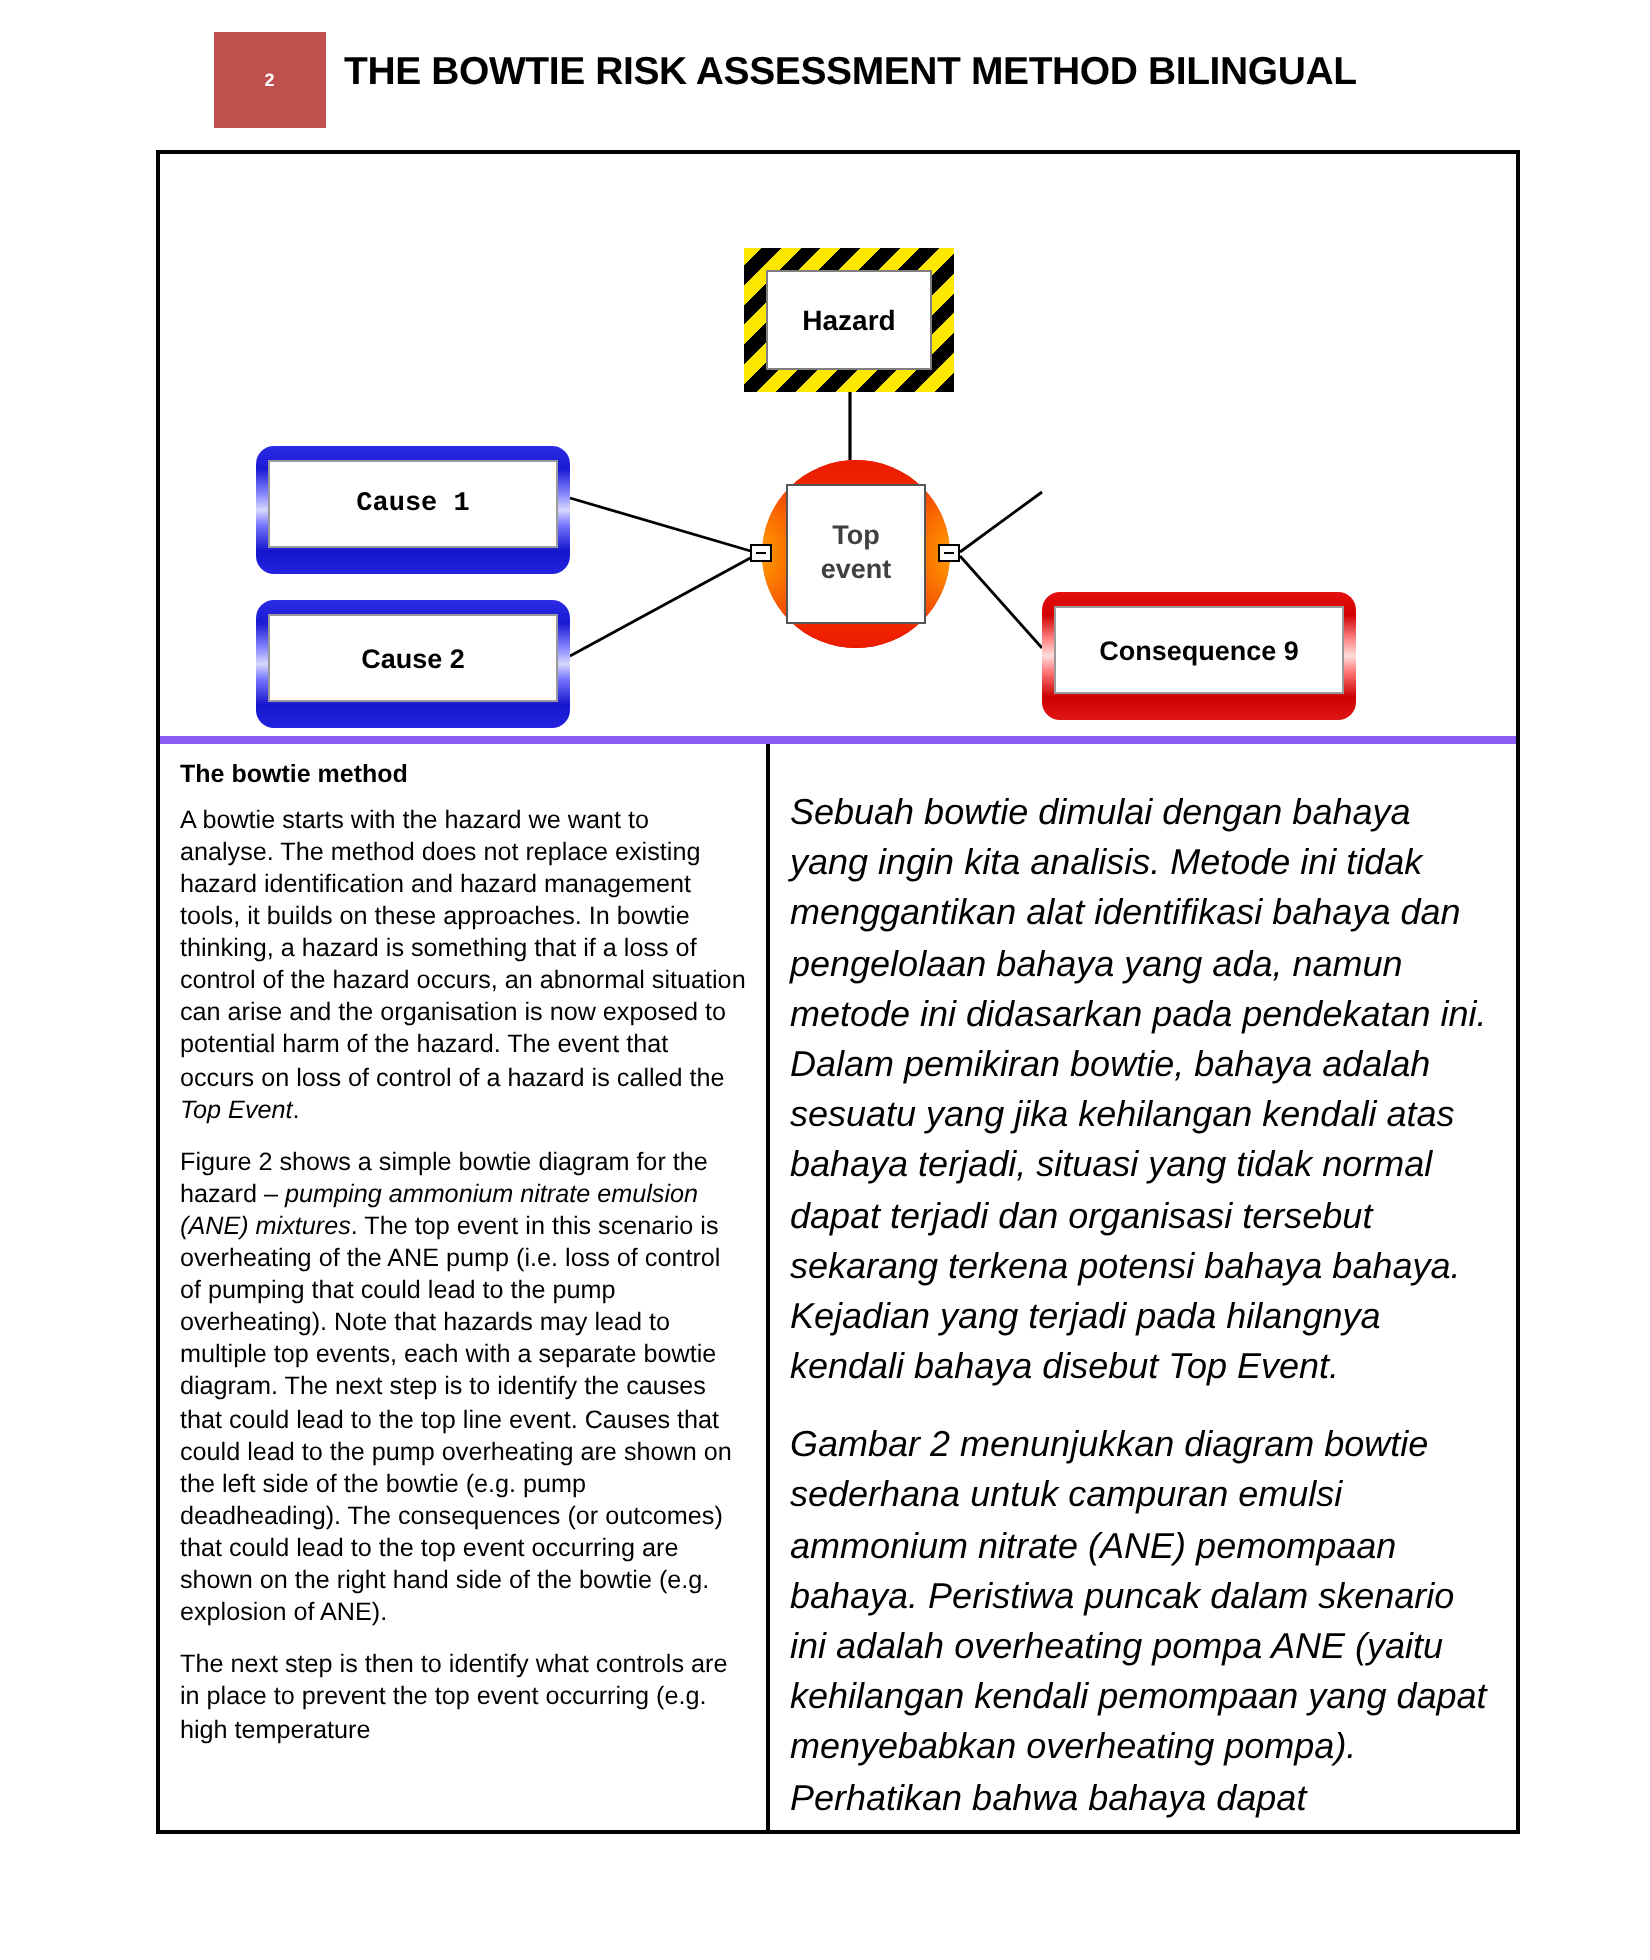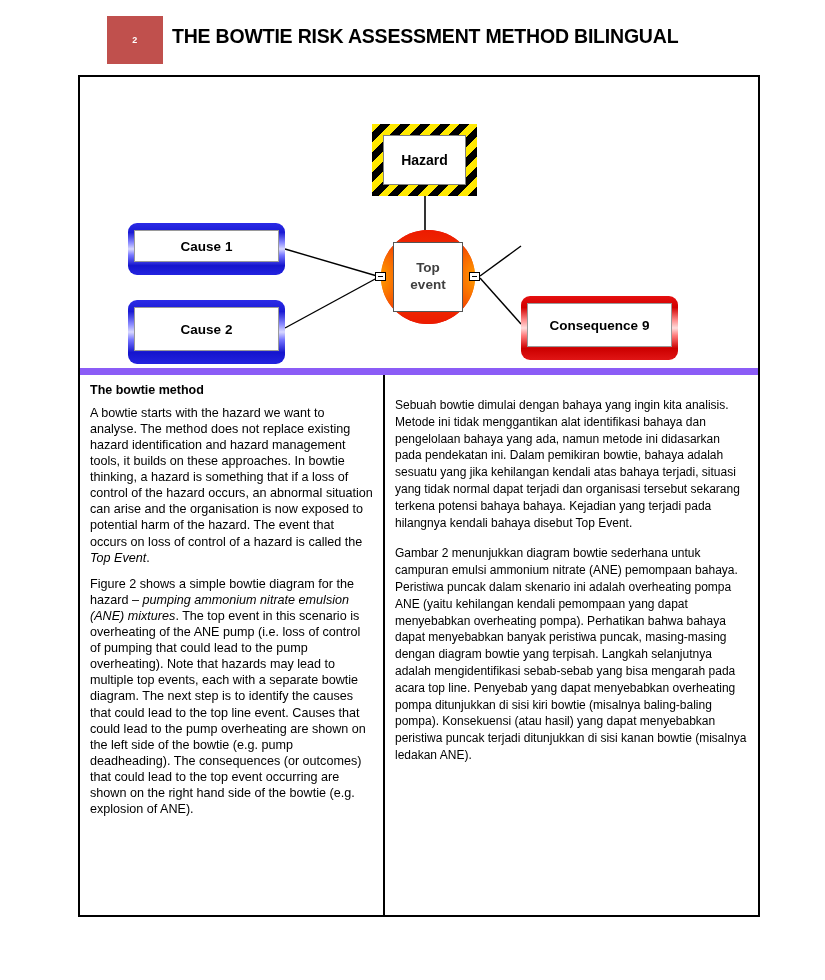--- a/index.html
+++ b/index.html
@@ -198,21 +198,21 @@
       #2b2be6 0%, #1a1ad4 18%,
       #8a8aff 38%, #d8d8ff 50%,
       #7676ff 62%, #1515cd 82%, #2323e0 100%);
   }
   .gbox-red {
     background: linear-gradient(180deg,
       #e51010 0%, #d20000 18%,
       #ff8f8f 38%, #ffdcdc 50%,
       #ff7a7a 62%, #cc0000 82%, #e01515 100%);
   }
-  #cause-1       { left: 44px;  top: 117px; width: 157px; height: 52px; }
+  #cause-1       { left: 44px;  top: 117px; width: 157px; height: 64px; font-family: Liberation Mono, monospace; }
   #cause-2       { left: 44px;  top: 194px; width: 157px; height: 64px; }
   #consequence-1 { left: 437px; top: 113px; width: 157px; height: 64px; }
   #consequence-2 { left: 437px; top: 190px; width: 157px; height: 64px; }
 
   
   #figure-caption {
     position: absolute;
     left: 0;
     top: 263px;
     width: 678px;
@@ -222,21 +222,21 @@
     color: #000000;
   }
 
   
   #bilingual-table {
     position: absolute;
     left: 0;
     top: 291px;
     width: 678px;
     height: 547px;
-    border-top: 7px solid #8b5cf6;
+    border-top: 4px solid #8b5cf6;
     box-sizing: border-box;
     display: flex;
     overflow: hidden;
   }
   .tcol {
     box-sizing: border-box;
     padding: 8px 10px 0 10px;
     overflow: hidden;
   }
   #col-en {
@@ -254,23 +254,24 @@
     line-height: 1.25;
   }
   #col-id .col-heading { letter-spacing: 0.4px; }
   .para {
     font-size: 12.6px;
     color: #000000;
     line-height: 1.28;
     margin: 0 0 10px 0;
   }
   #col-id .para {
-    font-size: 12px;
+    font-size: 18px;
     line-height: 1.40;
     margin: 0 0 14px 0;
+    font-style: italic;
   }
   .para i { font-style: italic; }
   .spacer-para { height: 14px; }
 </style>
 </head>
 <body>
 
 <div id="header">
   <div id="page-badge">2</div>
   <div id="header-title">THE BOWTIE RISK ASSESSMENT METHOD BILINGUAL</div>
@@ -319,20 +320,21 @@
     </div>
 
   </div>
 
   <div id="bilingual-table">
 
     <div class="tcol" id="col-en">
       <div class="col-heading">The bowtie method</div>
       <p class="para"><span>A bowtie starts with the hazard we want to analyse. The method does not replace existing hazard identification and hazard management tools, it builds on these approaches. In bowtie thinking, a hazard is something that if a loss of control of the hazard occurs, an abnormal situation can arise and the organisation is now exposed to potential harm of the hazard. The event that occurs on loss of control of a hazard is called the </span><i>Top Event</i><span>.</span></p>
       <p class="para"><span>Figure 2 shows a simple bowtie diagram for the hazard – </span><i>pumping ammonium nitrate emulsion (ANE) mixtures</i><span>. The top event in this scenario is overheating of the ANE pump (i.e. loss of control of pumping that could lead to the pump overheating). Note that hazards may lead to multiple top events, each with a separate bowtie diagram. The next step is to identify the causes that could lead to the top line event. Causes that could lead to the pump overheating are shown on the left side of the bowtie (e.g. pump deadheading). The consequences (or outcomes) that could lead to the top event occurring are shown on the right hand side of the bowtie (e.g. explosion of ANE).</span></p>
+      <p class="para">The next step is then to identify what controls are in place to prevent the top event occurring (e.g. high temperature</p>
     </div>
 
     <div class="tcol" id="col-id">
       <div class="spacer-para"></div>
       <p class="para">Sebuah bowtie dimulai dengan bahaya yang ingin kita analisis. Metode ini tidak menggantikan alat identifikasi bahaya dan pengelolaan bahaya yang ada, namun metode ini didasarkan pada pendekatan ini. Dalam pemikiran bowtie, bahaya adalah sesuatu yang jika kehilangan kendali atas bahaya terjadi, situasi yang tidak normal dapat terjadi dan organisasi tersebut sekarang terkena potensi bahaya bahaya. Kejadian yang terjadi pada hilangnya kendali bahaya disebut Top Event.</p>
       <p class="para">Gambar 2 menunjukkan diagram bowtie sederhana untuk campuran emulsi ammonium nitrate (ANE) pemompaan bahaya. Peristiwa puncak dalam skenario ini adalah overheating pompa ANE (yaitu kehilangan kendali pemompaan yang dapat menyebabkan overheating pompa). Perhatikan bahwa bahaya dapat menyebabkan banyak peristiwa puncak, masing-masing dengan diagram bowtie yang terpisah. Langkah selanjutnya adalah mengidentifikasi sebab-sebab yang bisa mengarah pada acara top line. Penyebab yang dapat menyebabkan overheating pompa ditunjukkan di sisi kiri bowtie (misalnya baling-baling pompa). Konsekuensi (atau hasil) yang dapat menyebabkan peristiwa puncak terjadi ditunjukkan di sisi kanan bowtie (misalnya ledakan ANE).</p>
     </div>
 
   </div>
 </div>

